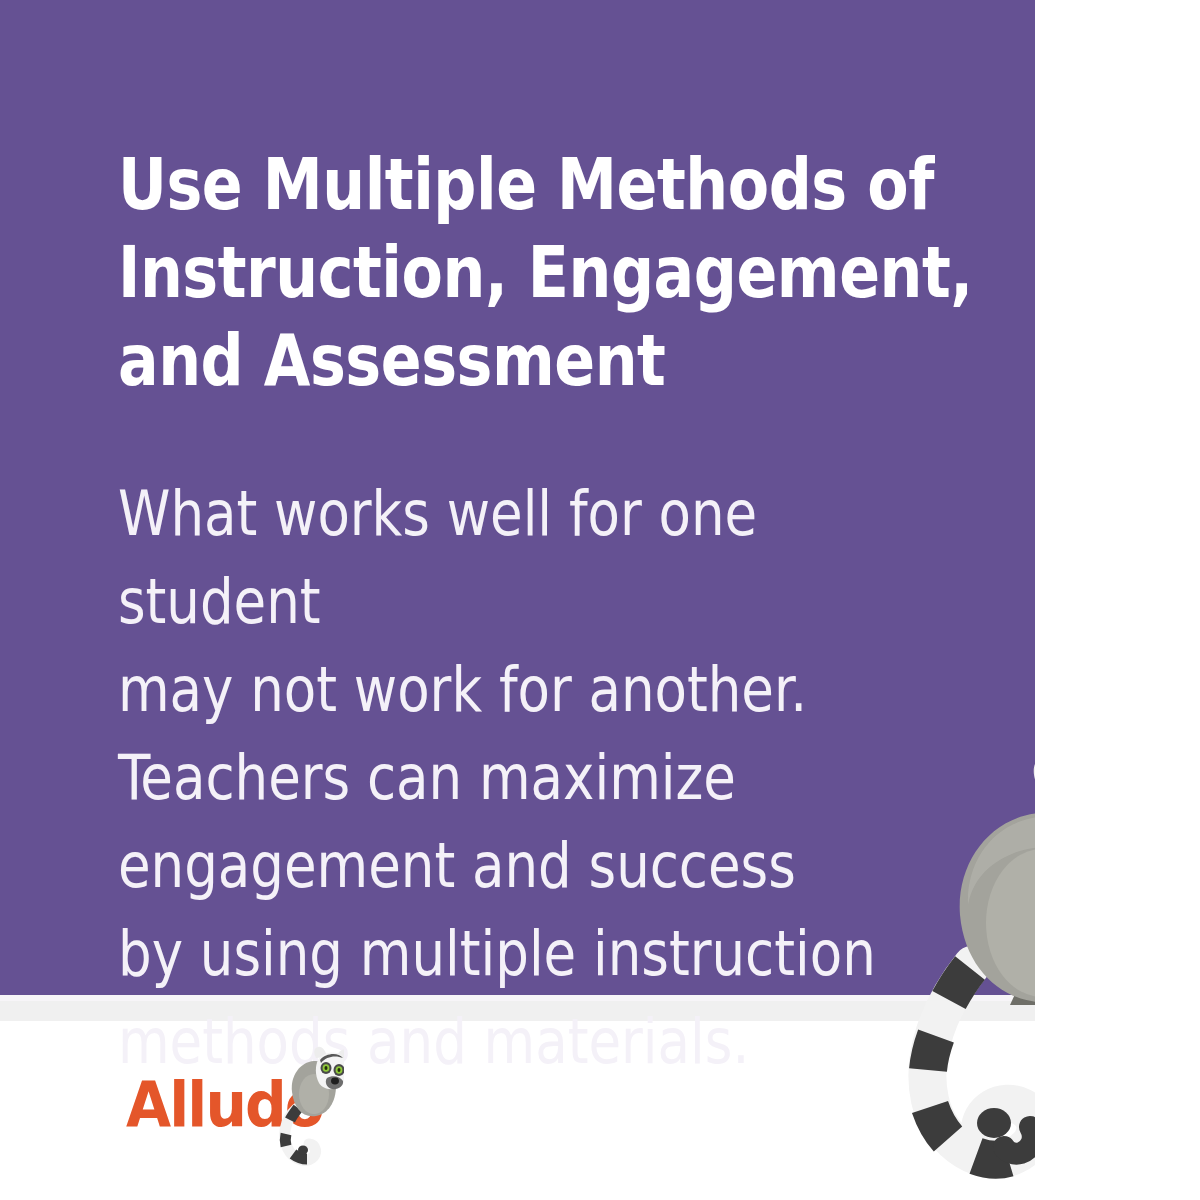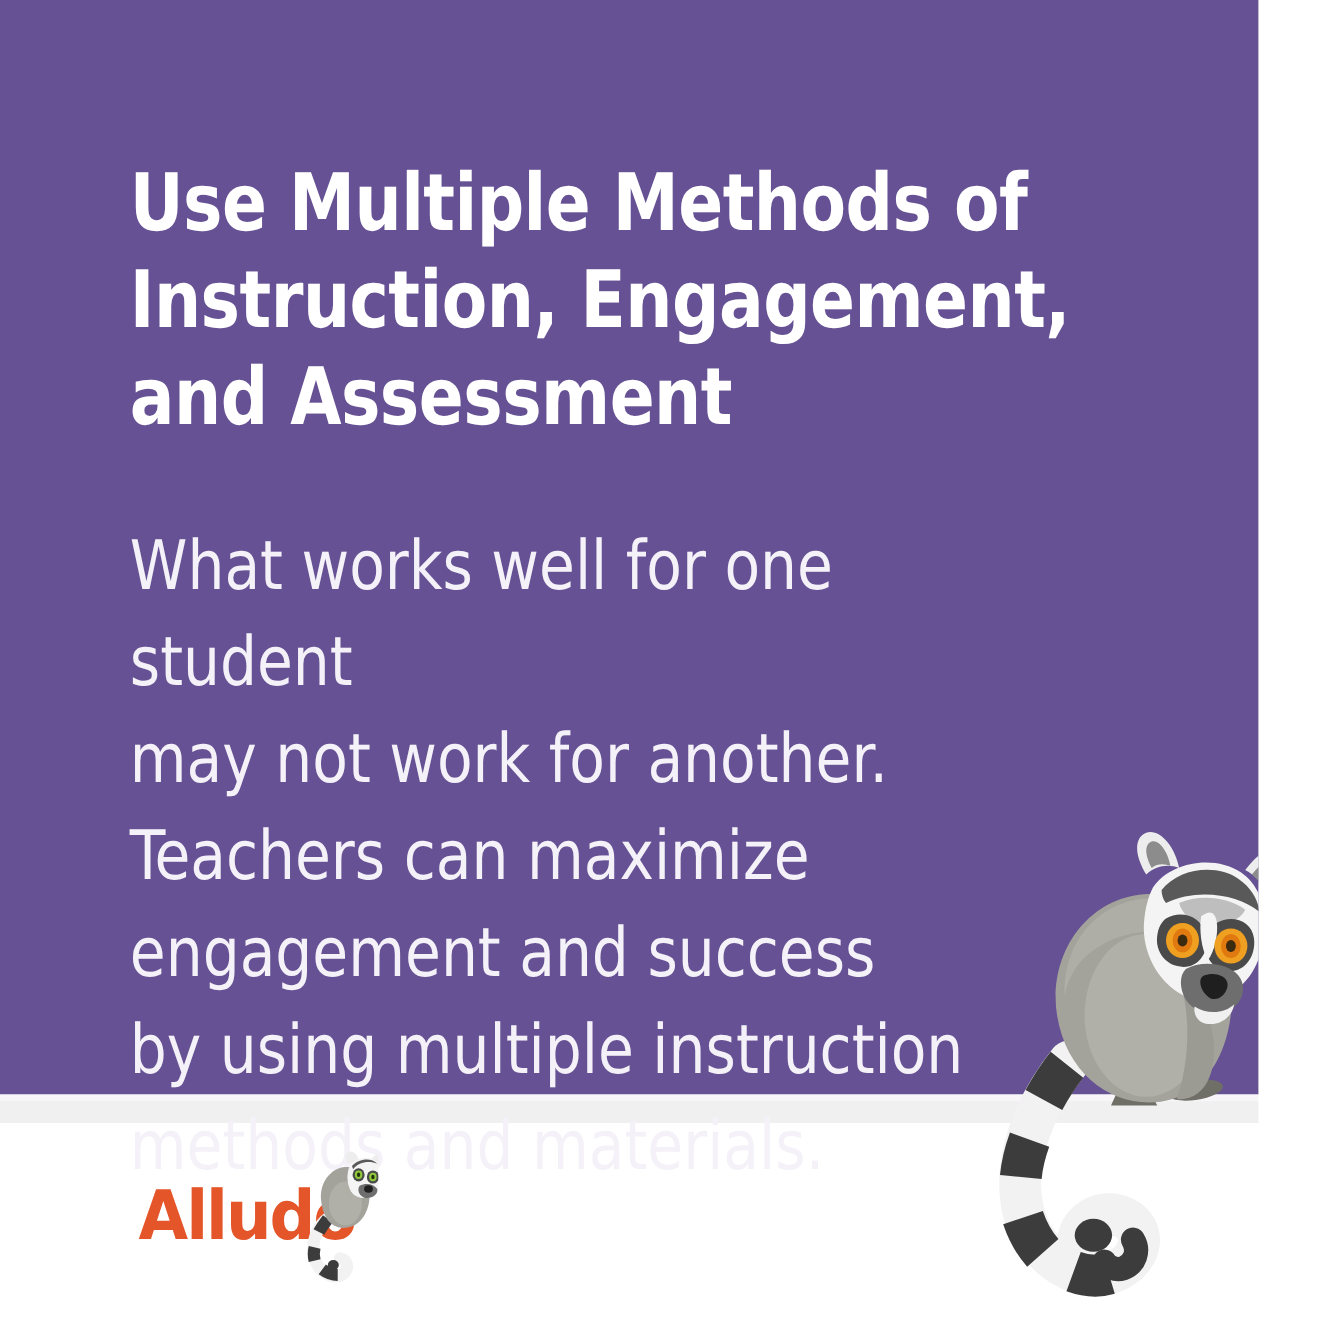--- a/index.html
+++ b/index.html
@@ -8,21 +8,21 @@
   }
   body {
     width: 1200px;
     height: 1200px;
     background: #ffffff;
     font-family: "Liberation Sans", sans-serif;
     overflow: hidden;
   }
   #card {
     position: relative;
-    width: 1144px;
+    width: 1035px;
     height: 1200px;
     overflow: hidden;
     background: #ffffff;
   }
   
   #hero {
     position: absolute;
     left: 0; top: 0;
     width: 1200px;
     height: 995px;

